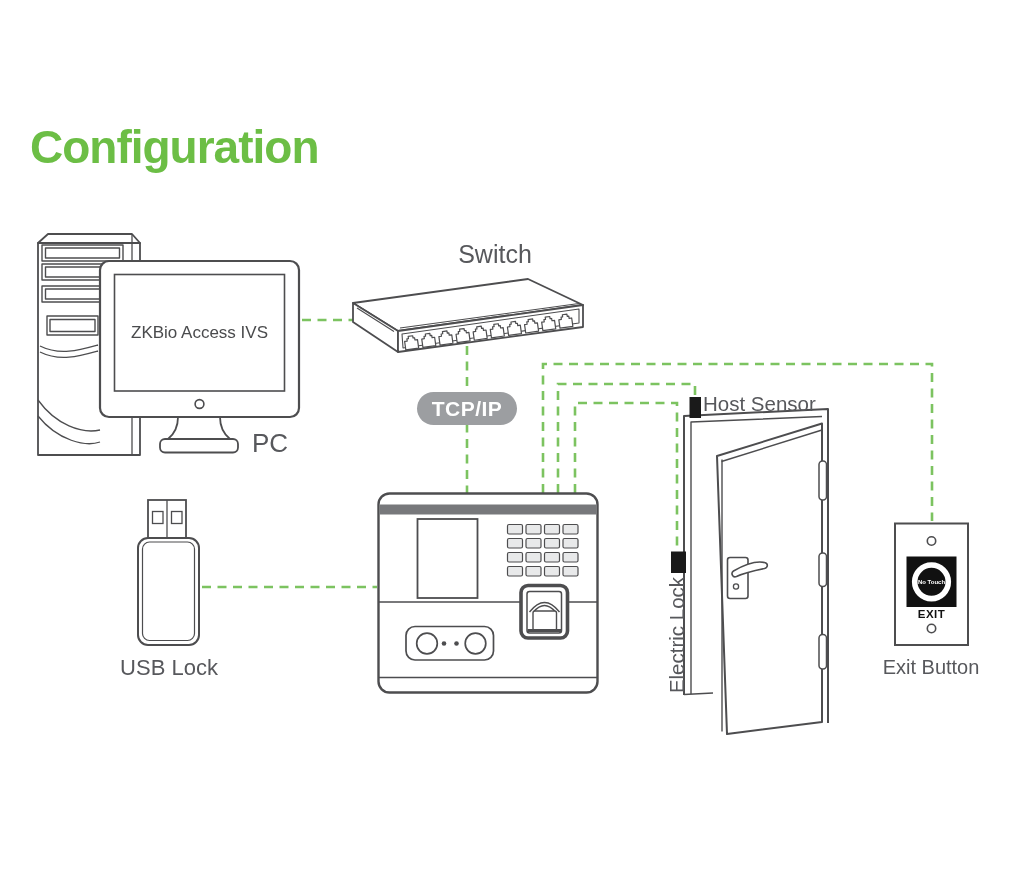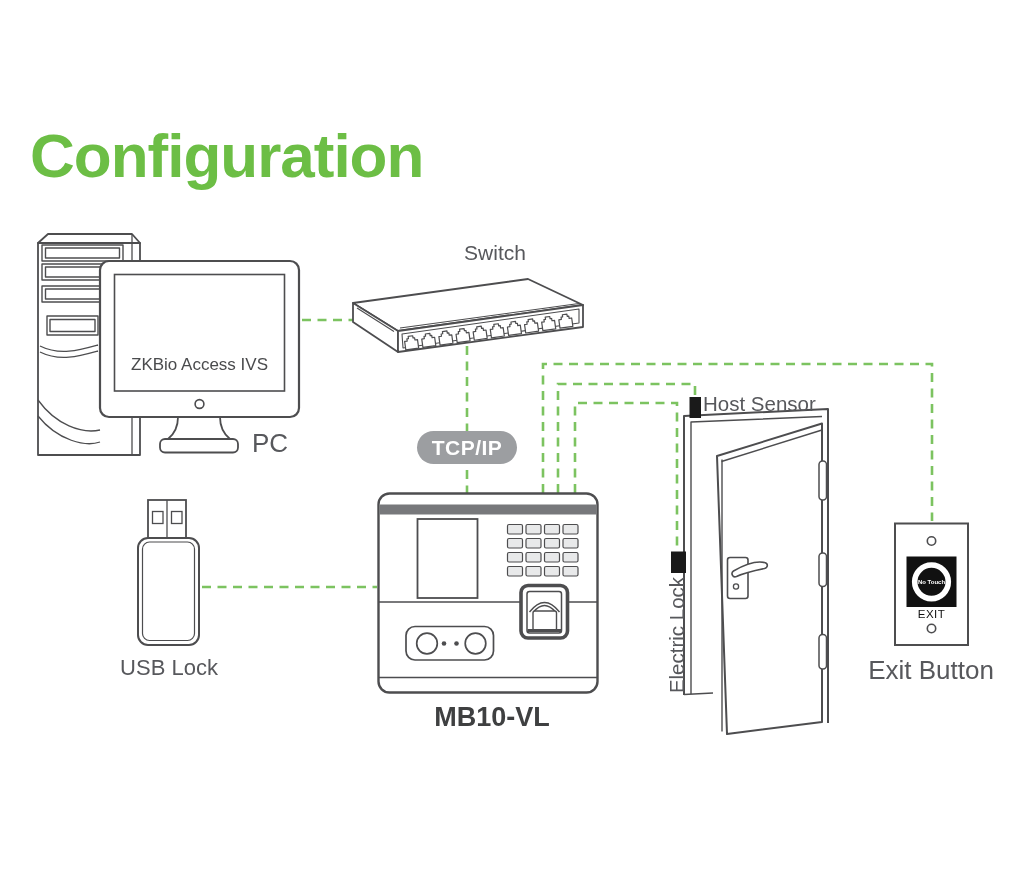--- a/index.html
+++ b/index.html
@@ -4,47 +4,47 @@
 <style>
   html,body{margin:0;padding:0;background:#fff;}
   #stage{
     position:relative;width:1024px;height:894px;background:#ffffff;overflow:hidden;
     font-family:"Liberation Sans", sans-serif;
   }
   #stage svg{position:absolute;left:0;top:0;}
   .lbl{position:absolute;color:#57585c;line-height:1.1;white-space:nowrap;}
   .center{text-align:center;}
   #title{
-    left:30px;top:122px;font-size:62px;font-weight:bold;color:#6cbe45;letter-spacing:-1px;
-  }
-  #switch-label{left:430px;top:241px;width:130px;font-size:21px;}
+    left:30px;top:122px;font-size:46px;font-weight:bold;color:#6cbe45;letter-spacing:-1px;
+  }
+  #switch-label{left:430px;top:241px;width:130px;font-size:25px;}
   #pc-label{left:240px;top:429px;width:60px;font-size:26px;}
   #usb-label{left:104px;top:656px;width:130px;font-size:22px;}
   #mb10-label{left:402px;top:703px;width:180px;font-size:27px;font-weight:bold;color:#3f4041;}
   #door-sensor-label{left:703px;top:393px;width:140px;font-size:20.5px;}
-  #exit-button-label{left:856px;top:656px;width:150px;font-size:26px;}
+  #exit-button-label{left:856px;top:656px;width:150px;font-size:20px;}
   #electric-lock-label{
     left:611px;top:624px;width:132px;height:22px;font-size:20.5px;text-align:center;
     transform:rotate(-90deg);
   }
   #tcpip-badge{
-    left:417px;top:431px;width:100px;height:33px;border-radius:17px;background:#9c9ea1;
+    left:417px;top:392px;width:100px;height:33px;border-radius:17px;background:#9c9ea1;
     color:#ffffff;font-size:21px;font-weight:bold;display:flex;align-items:center;
     justify-content:center;letter-spacing:0.5px;position:absolute;
   }
   #screen-text{
     left:114px;top:274px;width:171px;height:117px;display:flex;align-items:center;
-    justify-content:center;font-size:17px;color:#4a4b4d;position:absolute;margin-top:32px;
+    justify-content:center;font-size:17px;color:#4a4b4d;position:absolute;
   }
   #no-touch-text{
     left:906px;top:556px;width:51px;height:51px;display:flex;align-items:center;
     justify-content:center;font-size:6px;font-weight:bold;color:#ffffff;position:absolute;
   }
   #exit-text{
-    left:906px;top:608px;width:51px;text-align:center;font-size:11.5px;font-weight:normal;
+    left:906px;top:608px;width:51px;text-align:center;font-size:11.5px;font-weight:bold;
     color:#111111;position:absolute;letter-spacing:0.5px;
   }
 </style>
 </head>
 <body>
 
 <div id="stage">
 
   <svg width="1024" height="894" viewBox="0 0 1024 894">
 
@@ -193,21 +193,20 @@
 
   <div class="lbl center" id="switch-label">Switch</div>
 
   <div id="screen-text">ZKBio Access IVS</div>
   <div class="lbl center" id="pc-label">PC</div>
 
   <div id="tcpip-badge">TCP/IP</div>
 
   <div class="lbl center" id="usb-label">USB Lock</div>
 
-  <div class="lbl center" id="mb10-label">MB10-VL</div>
 
   <div class="lbl" id="door-sensor-label">Host Sensor</div>
 
   <div class="lbl" id="electric-lock-label">Electric Lock</div>
 
   <div id="no-touch-text">No Touch</div>
   <div id="exit-text">EXIT</div>
   <div class="lbl center" id="exit-button-label">Exit Button</div>
 
 </div>

